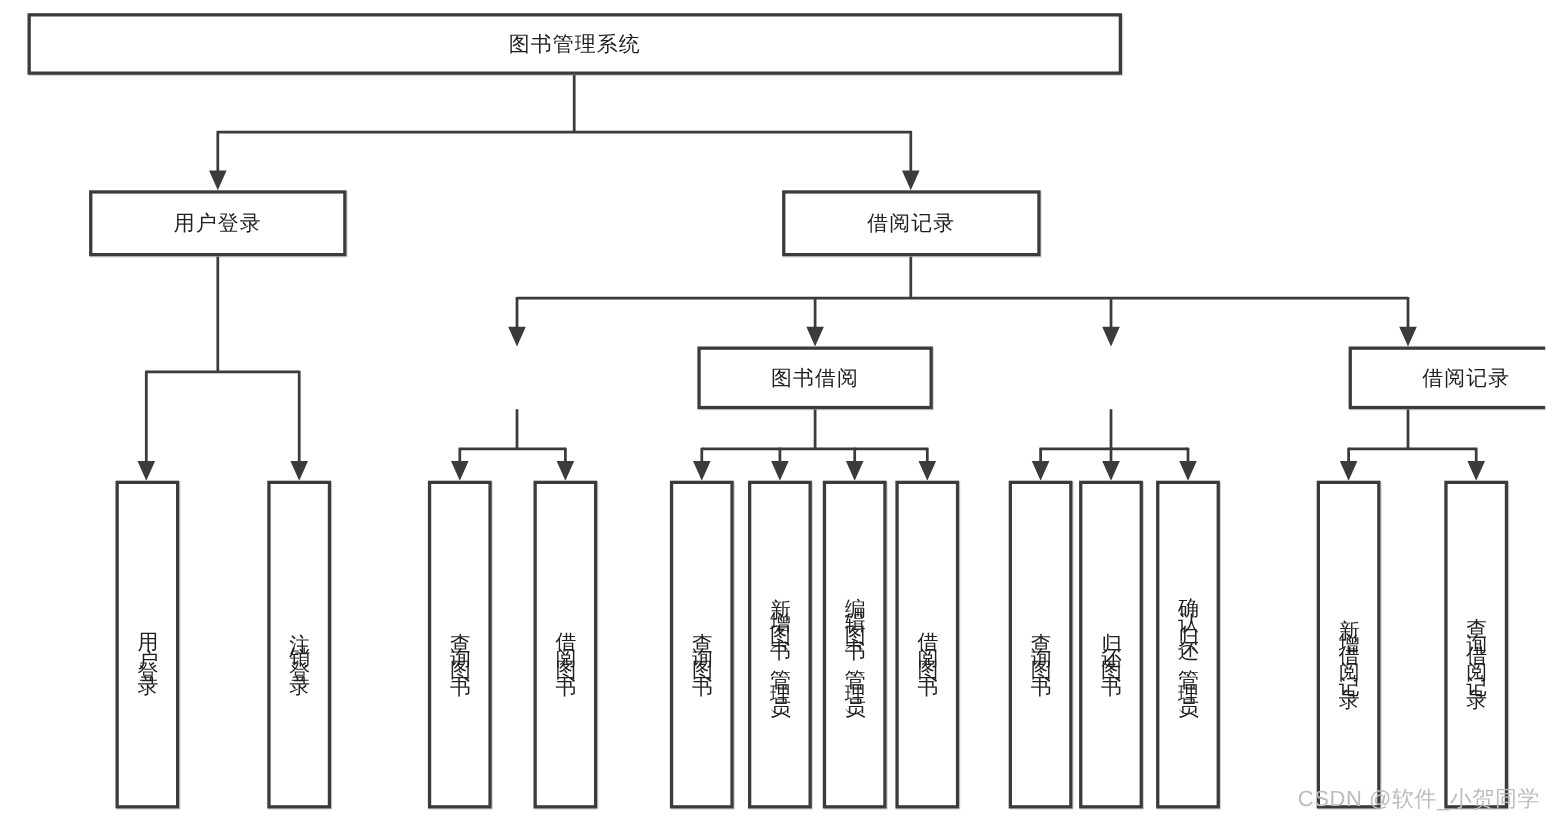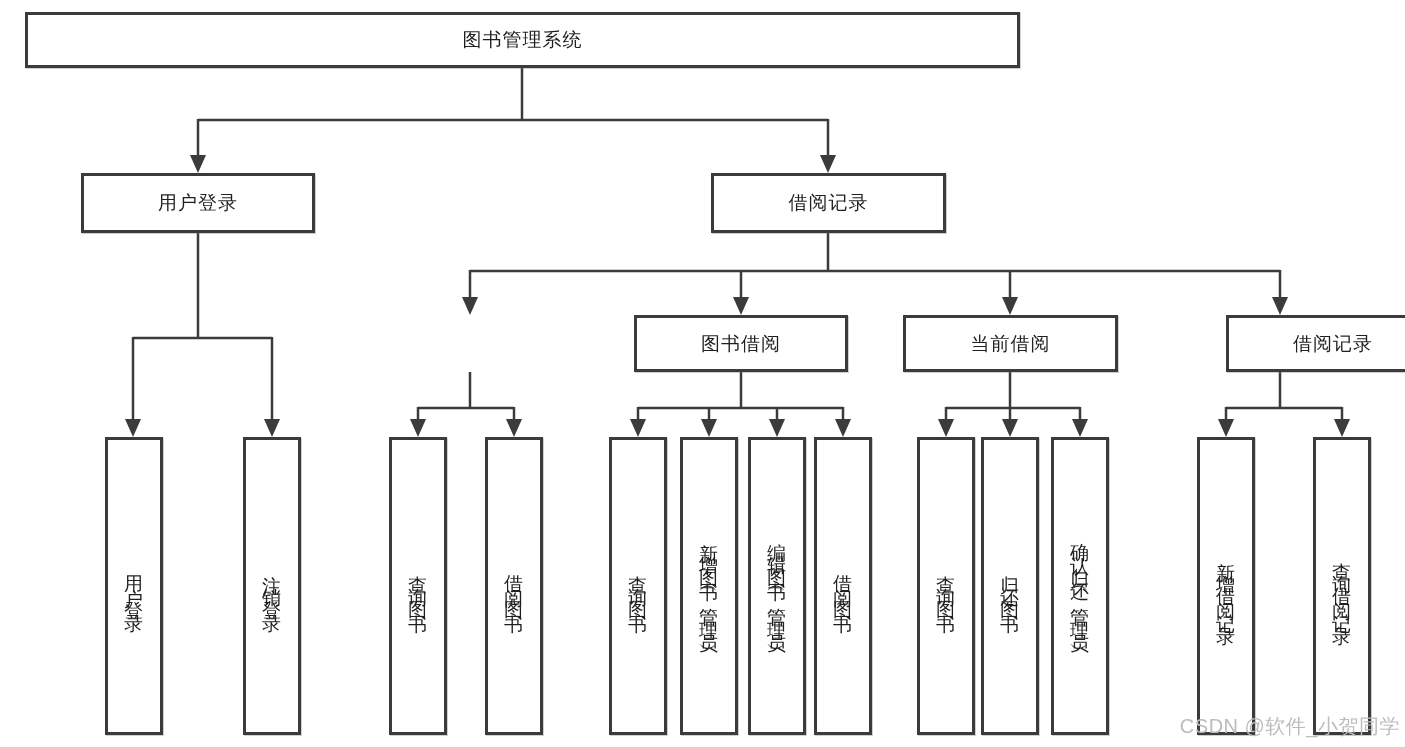--- a/index.html
+++ b/index.html
@@ -149,23 +149,20 @@
   <div class="node" style="left:81px; top:173px; width:234px; height:60px;">
     <span class="hlabel">用户登录</span>
   </div>
   <div class="node" style="left:711px; top:173px; width:235px; height:60px;">
     <span class="hlabel">借阅记录</span>
   </div>
 
   <div class="node" style="left:634px; top:315px; width:214px; height:57px;">
     <span class="hlabel">图书借阅</span>
   </div>
-  <div class="node" style="left:903px; top:315px; width:215px; height:57px;">
-    <span class="hlabel">当前借阅</span>
-  </div>
   <div class="node" style="left:1226px; top:315px; width:214px; height:57px;">
     <span class="hlabel">借阅记录</span>
   </div>
 
   <div class="node leaf" style="left:105px; top:437px; width:58px; height:298px;">
     <span class="vlabel">用户登录</span>
   </div>
   <div class="node leaf" style="left:243px; top:437px; width:58px; height:298px;">
     <span class="vlabel">注销登录</span>
   </div>

